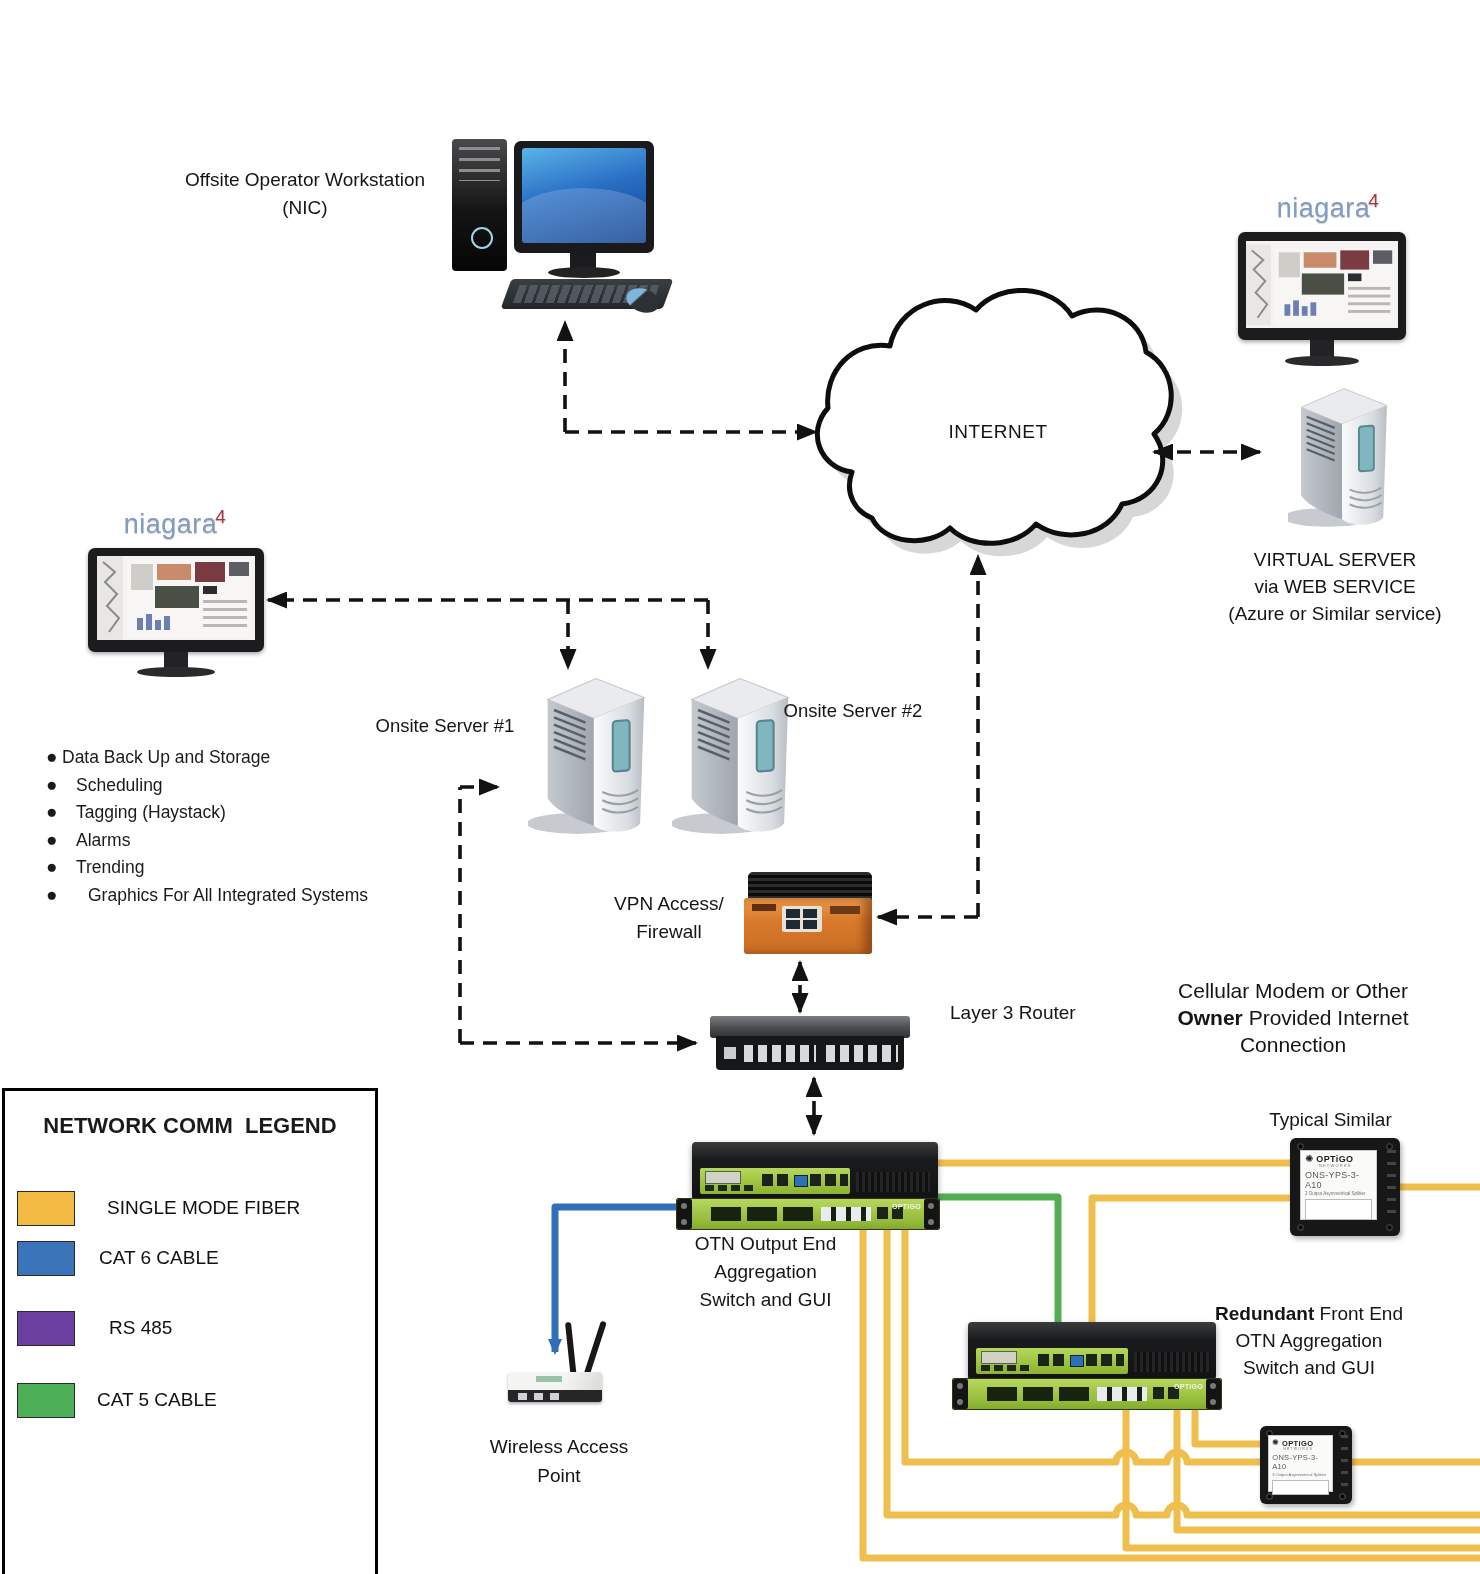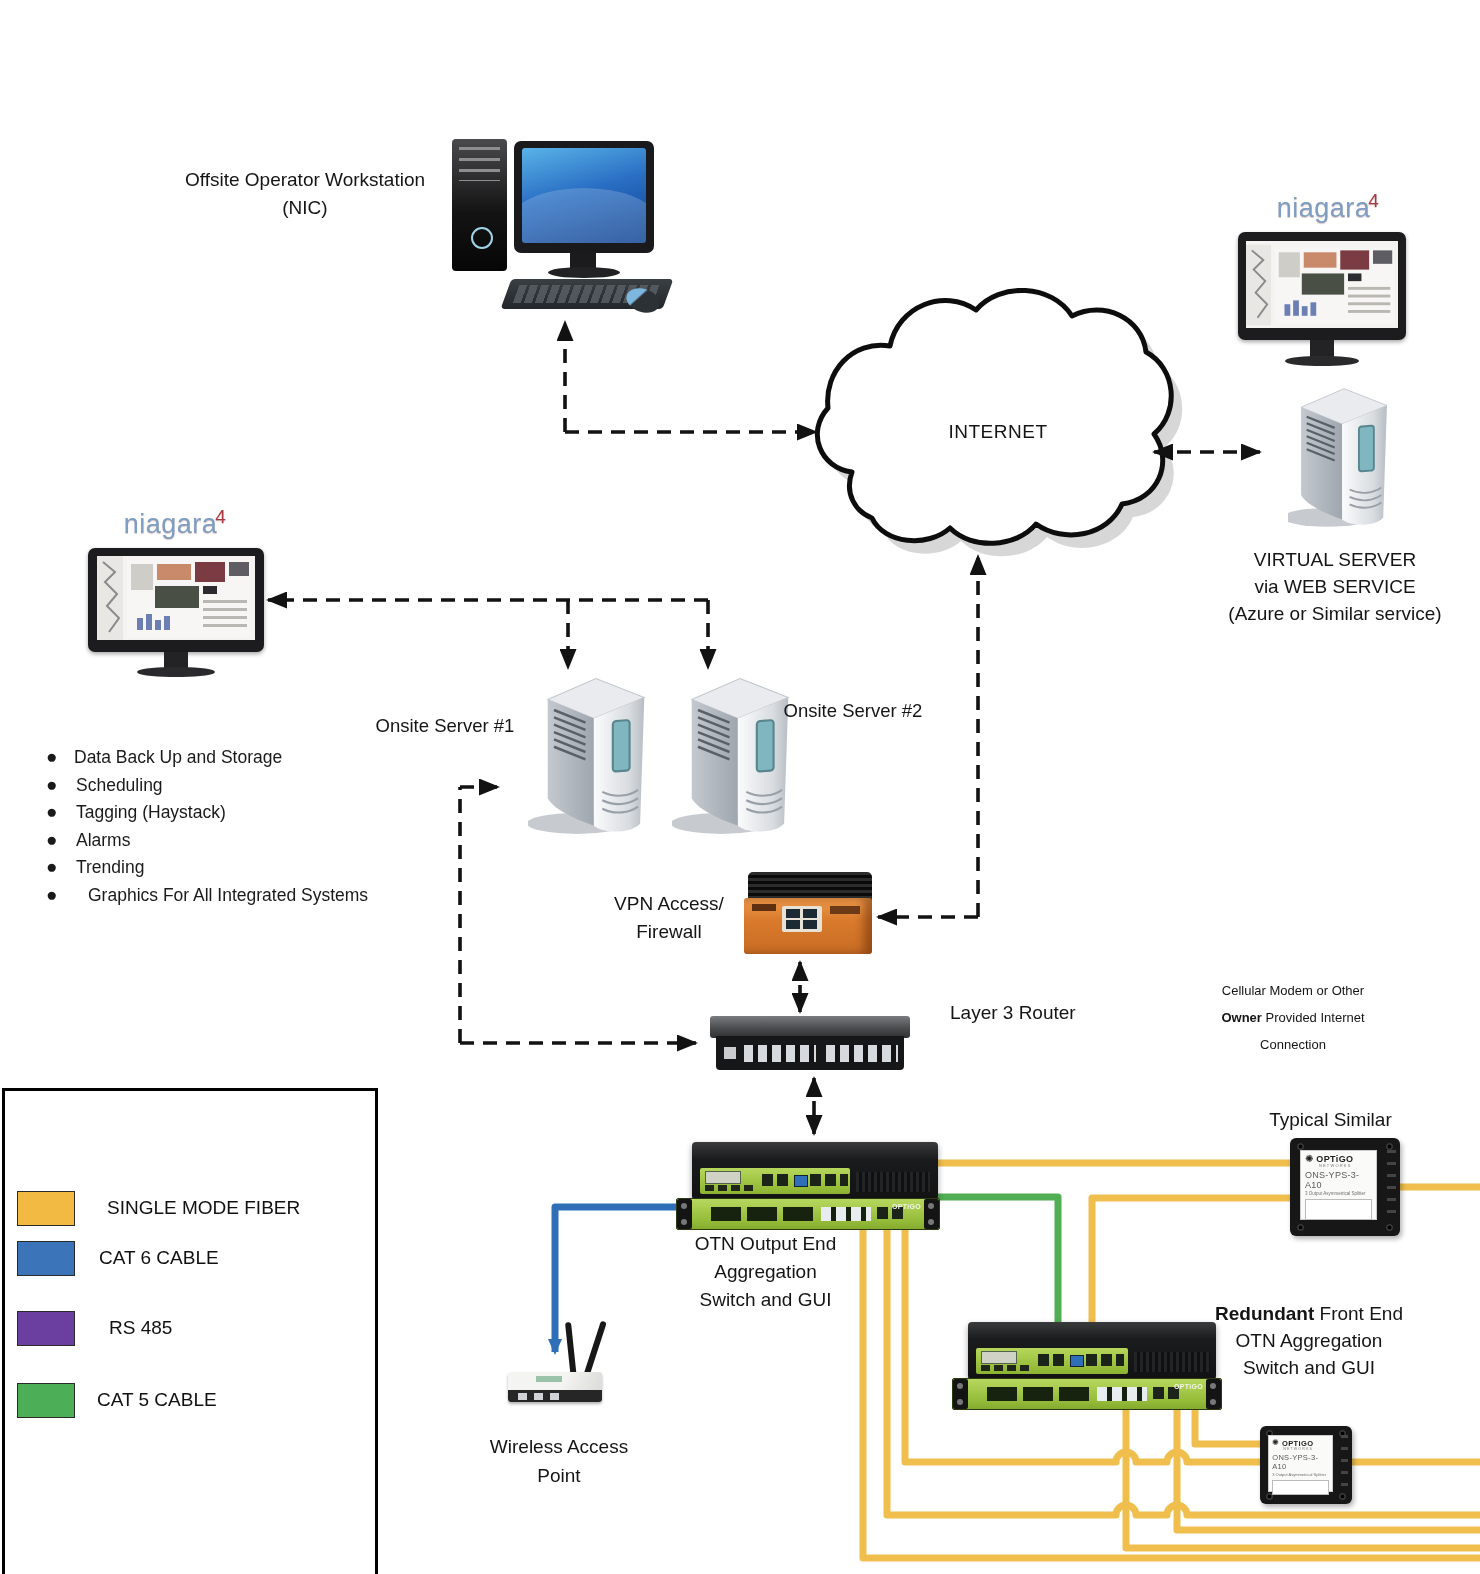--- a/index.html
+++ b/index.html
@@ -238,21 +238,21 @@
           </g>
       </svg>
     </div>
     <div class="stand"></div>
       <div class="base"></div>
   </div>
 
   <div class="abs" style="left:38px;top:746px;width:410px;font-size:17.5px;">
     <div style="position:relative;height:27.5px;">
         <span style="position:absolute;left:8px;font-size:19px;">●</span>
-        <span style="position:absolute;left:36px;top:1px;">Data Back Up and Storage</span>
+        <span style="position:absolute;left:24px;top:1px;">Data Back Up and Storage</span>
       </div>
     <div style="position:relative;height:27.5px;">
         <span style="position:absolute;left:8px;font-size:19px;">●</span>
         <span style="position:absolute;left:38px;top:1px;">Scheduling</span>
       </div>
     <div style="position:relative;height:27.5px;">
         <span style="position:absolute;left:8px;font-size:19px;">●</span>
         <span style="position:absolute;left:38px;top:1px;text-align:center;">Tagging (Haystack)</span>
       </div>
     <div style="position:relative;height:27.5px;">
@@ -376,21 +376,21 @@
   <div id="router">
     <div class="top"></div>
     <div class="front">
       <div class="abs" style="left:8px;top:11px;width:12px;height:12px;background:#caccd0;"></div>
       <div class="ports" style="left:28px;width:72px;"></div>
       <div class="ports" style="left:110px;width:72px;"></div>
     </div>
   </div>
   <div class="lbl" style="left:950px;top:999px;width:160px;text-align:left;">Layer 3 Router</div>
 
-  <div class="lbl" style="left:1168px;top:977px;width:250px;font-size:13px;">
+  <div class="lbl" style="left:1168px;top:977px;width:250px;font-size:21px;">
     <div>Cellular Modem or Other</div>
     <div><b>Owner</b><span> Provided Internet</span></div>
     <div>Connection</div>
   </div>
 
   <div class="otn" style="left:676px;top:1140px;width:262px;height:90px;">
     <div class="chassis" style="left:16px;top:2px;width:246px;height:58px;"></div>
     <div class="face" style="left:24px;top:28px;width:150px;height:26px;">
       <div class="lcd" style="left:5px;top:3px;width:34px;height:11px;"></div>
       <div class="btns" style="left:5px;top:17px;width:50px;"></div>
@@ -498,20 +498,21 @@
           <i style="left:42px;"></i>
         </div>
     </div>
   </div>
   <div class="lbl" style="left:478px;top:1432px;width:162px;line-height:29px;">
     <div>Wireless Access</div>
     <div>Point</div>
   </div>
 
   <div id="legend">
+    <div class="title">NETWORK COMM  LEGEND</div>
     <div class="lg-swatch" style="top: 100px; background: rgb(242, 186, 66);"></div>
     <div class="lg-label" style="left:102px;top:106px;">SINGLE MODE FIBER</div>
     <div class="lg-swatch" style="top: 150px; background: rgb(59, 116, 185);"></div>
     <div class="lg-label" style="left:94px;top:156px;">CAT 6 CABLE</div>
     <div class="lg-swatch" style="top: 220px; background: rgb(106, 63, 160);"></div>
     <div class="lg-label" style="left:104px;top:226px;">RS 485</div>
     <div class="lg-swatch" style="top: 292px; background: rgb(76, 175, 87);"></div>
     <div class="lg-label" style="left:92px;top:298px;">CAT 5 CABLE</div>
   </div>
 

